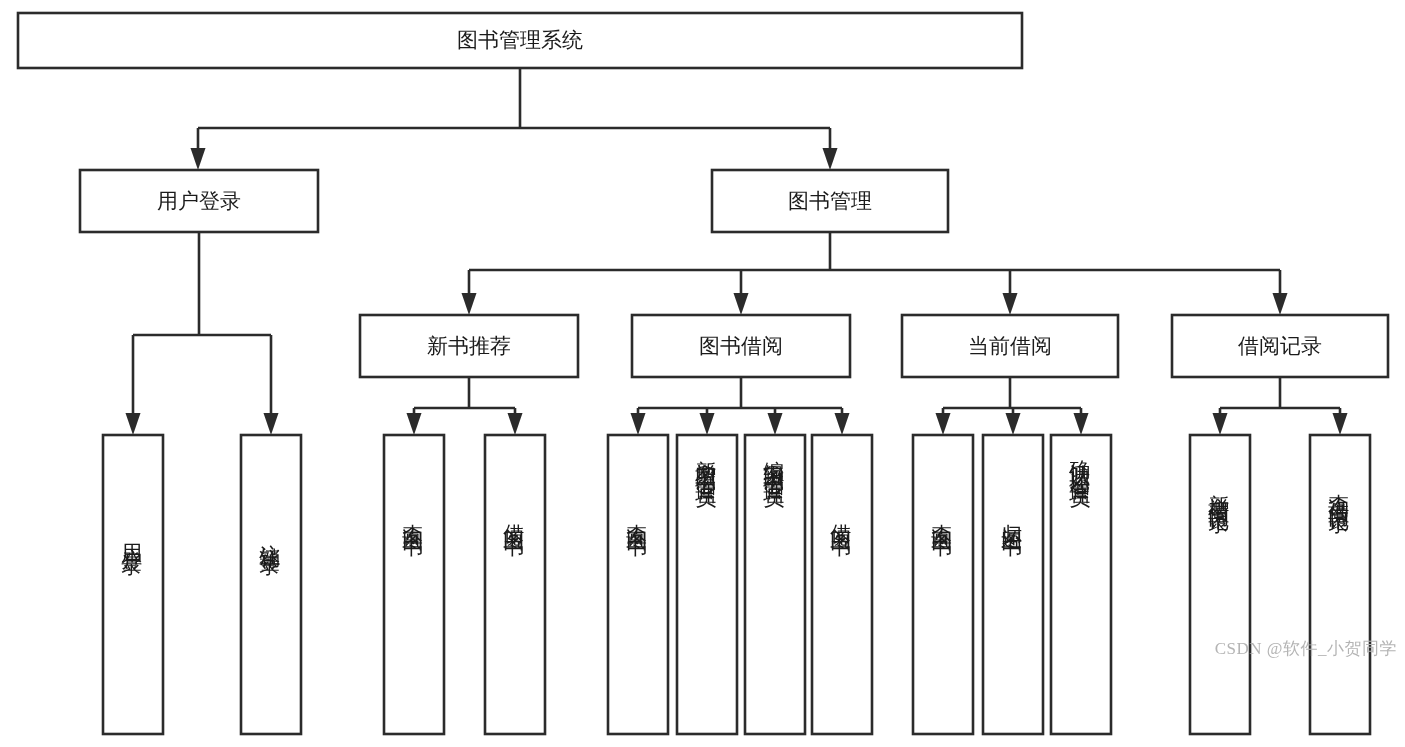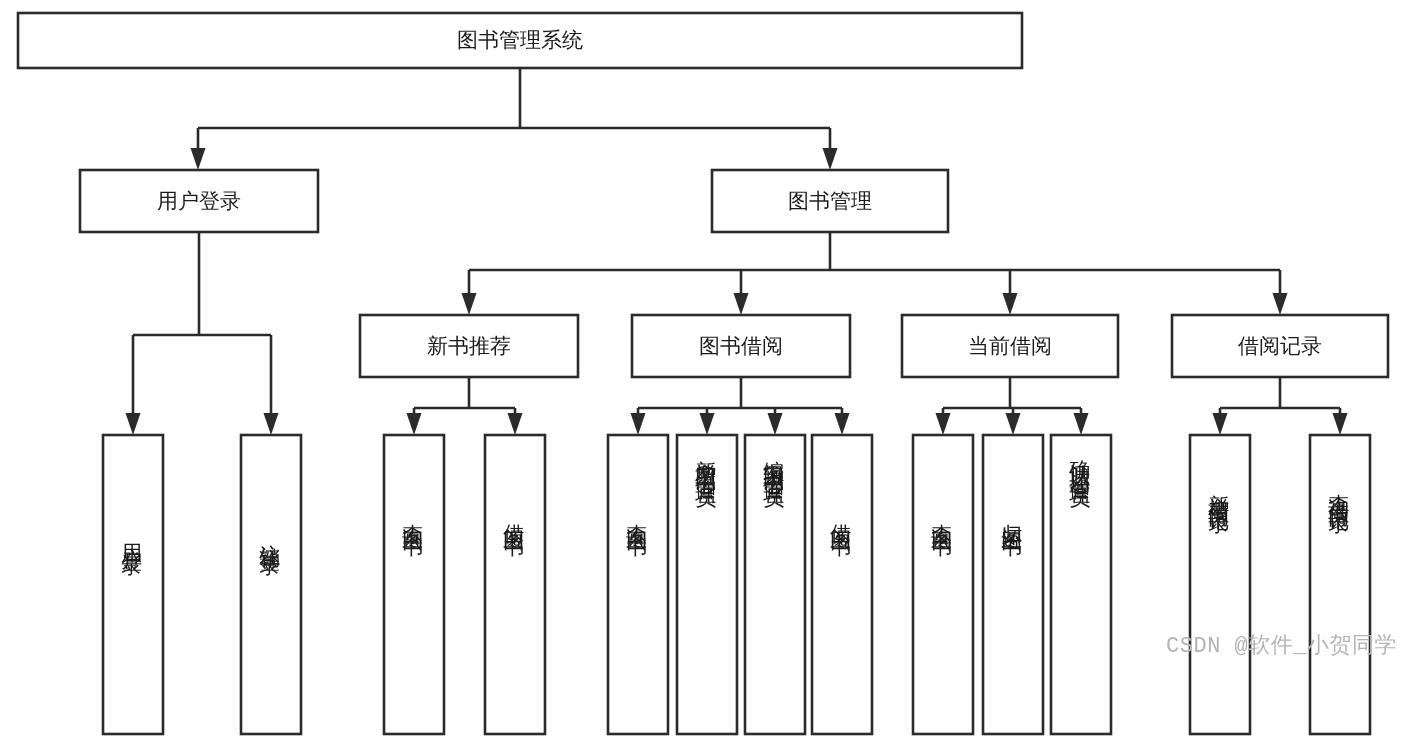--- a/index.html
+++ b/index.html
@@ -60,22 +60,22 @@
     letter-spacing: 4px;
     color: #1b1b1b;
     text-align: left;
     pointer-events: none;
     user-select: none;
   }
   #watermark {
     position: absolute;
     right: 8px;
     bottom: 4px;
-    font-family: Liberation Mono, monospace;
-    font-size: 22px;
+    font-family: Liberation Serif, serif;
+    font-size: 17px;
     color: #b4b4b4;
     letter-spacing: 0.5px;
     white-space: nowrap;
   }
 </style>
 </head>
 <body>
 
 <div id="diagram-root">
 

